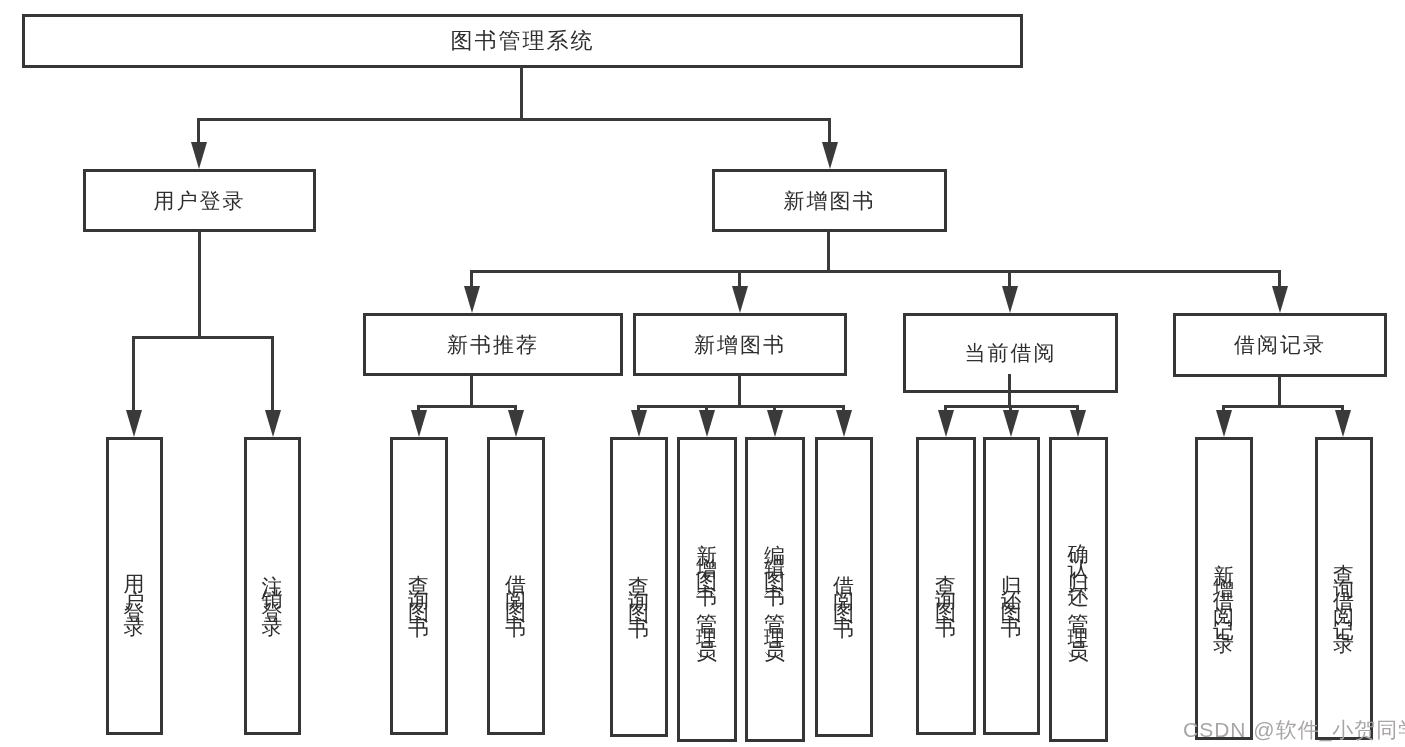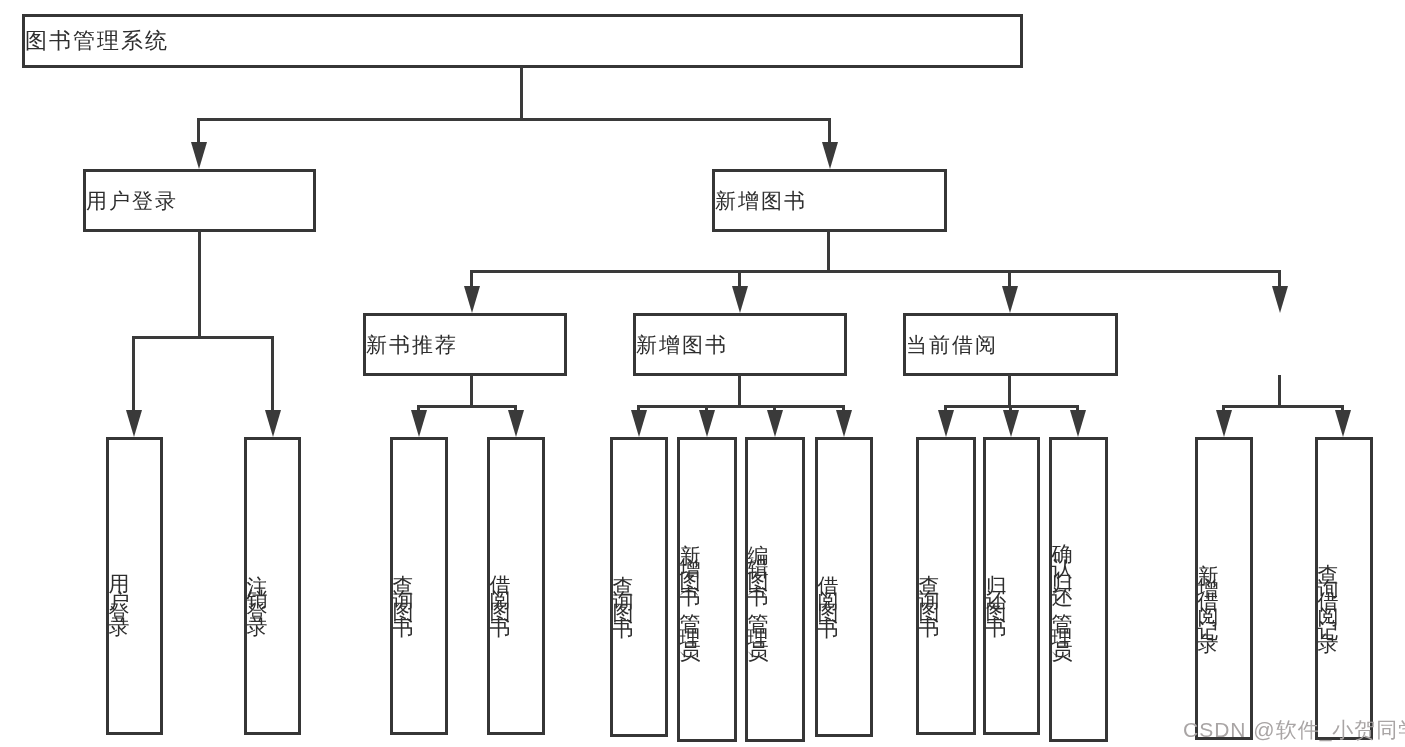--- a/index.html
+++ b/index.html
@@ -4,21 +4,21 @@
 <style>
   html,body{margin:0;padding:0;background:#ffffff;}
   .canvas{
     position:relative;width:1405px;height:747px;background:#ffffff;
     font-family:"Liberation Sans","DejaVu Sans",sans-serif;overflow:hidden;
   }
   
   .node{
     position:absolute;box-sizing:border-box;background:#ffffff;
     border:3px solid #363636;color:#2e2e2e;
-    display:flex;align-items:center;
+    display:flex;align-items:center;justify-content:center;
   }
   .node.h span{font-size:21px;letter-spacing:2px;white-space:nowrap;}
   .node.title span{font-size:22px;}
   .node.v span{
     writing-mode:vertical-rl;text-orientation:mixed;
     font-size:21px;letter-spacing:14px;line-height:1;
   }
   
   .vl{position:absolute;width:3px;background:#3a3a3a;}
   .hl{position:absolute;height:3px;background:#3a3a3a;}
@@ -66,28 +66,31 @@
   <div class="hl" style="left:470px;top:270px;width:811px"></div>
   <div class="vl" style="left:470px;top:270px;height:20px"></div>
   <div class="ar" style="left:464px;top:286px"></div>
   <div class="vl" style="left:738px;top:270px;height:20px"></div>
   <div class="ar" style="left:732px;top:286px"></div>
   <div class="vl" style="left:1008px;top:270px;height:20px"></div>
   <div class="ar" style="left:1002px;top:286px"></div>
   <div class="vl" style="left:1278px;top:270px;height:20px"></div>
   <div class="ar" style="left:1272px;top:286px"></div>
 
-  <div class="node h" style="left:363px;top:313px;width:204px;height:63px">
+  <div class="node h" style="left:363px;top:313px;width:260px;height:63px">
     <span>新书推荐</span>
   </div>
   <div class="node h" style="left:633px;top:313px;width:214px;height:63px">
     <span>新增图书</span>
   </div>
-  <div class="node h" style="left:903px;top:313px;width:215px;height:63px">
+  <div class="node h" style="left:903px;top:313px;width:215px;height:80px">
     <span>当前借阅</span>
+  </div>
+  <div class="node h" style="left:1173px;top:313px;width:214px;height:64px">
+    <span>借阅记录</span>
   </div>
 
   <div class="vl" style="left:470px;top:374px;height:33px"></div>
   <div class="hl" style="left:417px;top:405px;width:100px"></div>
   <div class="vl" style="left:417px;top:405px;height:10px"></div>
   <div class="ar" style="left:411px;top:410px"></div>
   <div class="vl" style="left:514px;top:405px;height:10px"></div>
   <div class="ar" style="left:508px;top:410px"></div>
 
   <div class="vl" style="left:738px;top:374px;height:33px"></div>

